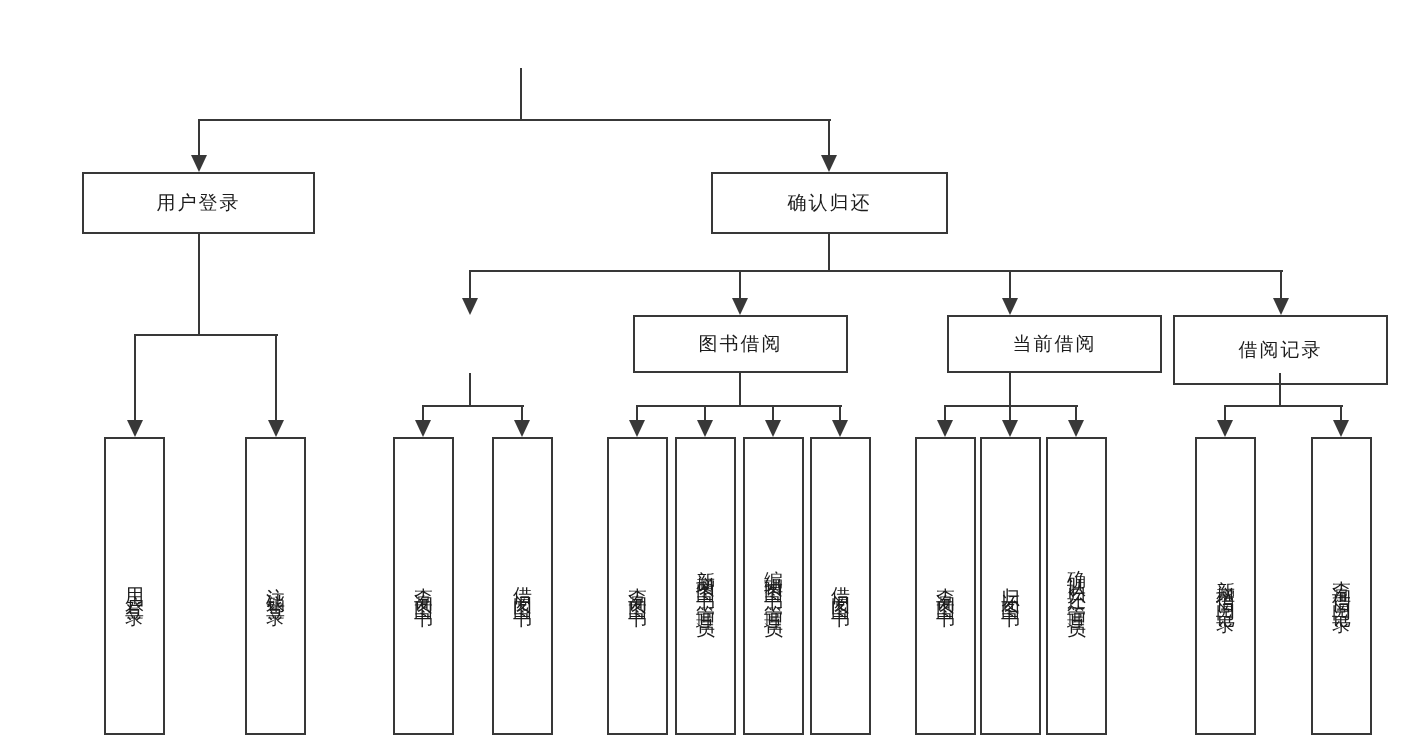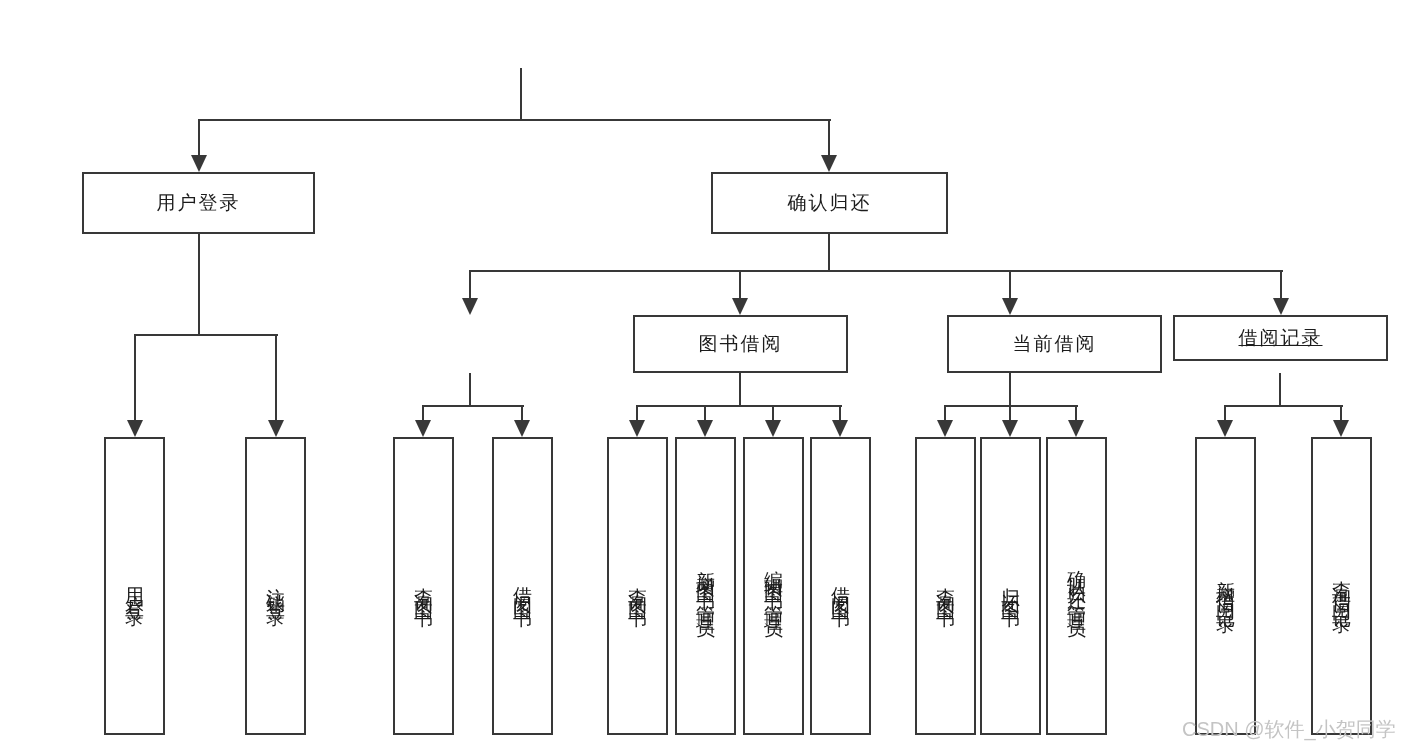--- a/index.html
+++ b/index.html
@@ -86,21 +86,21 @@
   <div class="ah" style="left:1002px; top:298px;"></div>
   <div class="line" style="left:1280px; top:270px; width:2px; height:32px;"></div>
   <div class="ah" style="left:1273px; top:298px;"></div>
 
   <div class="box" style="left:633px; top:315px; width:215px; height:58px;justify-content:center;">
     <span>图书借阅</span>
   </div>
   <div class="box" style="left:903px; top:315px; width:215px; height:58px;margin-left:44px;">
     <span>当前借阅</span>
   </div>
-  <div class="box" style="left:1173px; top:315px; width:215px; height:46px;text-decoration:underline;">
+  <div class="box" style="left:1173px; top:315px; width:215px; height:70px;">
     <span>借阅记录</span>
   </div>
 
   <div class="line" style="left:469px; top:373px; width:2px; height:33px;"></div>
   <div class="line" style="left:422px; top:405px; width:102px; height:2px;"></div>
   <div class="line" style="left:422px; top:405px; width:2px; height:19px;"></div>
   <div class="ah" style="left:415px; top:420px;"></div>
   <div class="line" style="left:521px; top:405px; width:2px; height:19px;"></div>
   <div class="ah" style="left:514px; top:420px;"></div>
 
@@ -168,15 +168,14 @@
     <span class="vtext">确认归还（管理员）</span>
   </div>
 
   <div class="box" style="left:1195px; top:437px; width:61px; height:298px;">
     <span class="vtext">新增借阅记录</span>
   </div>
   <div class="box" style="left:1311px; top:437px; width:61px; height:298px;">
     <span class="vtext">查询借阅记录</span>
   </div>
 
-  <div class="watermark">CSDN @软件_小贺同学</div>
 
 </div>
 
 </body></html>

